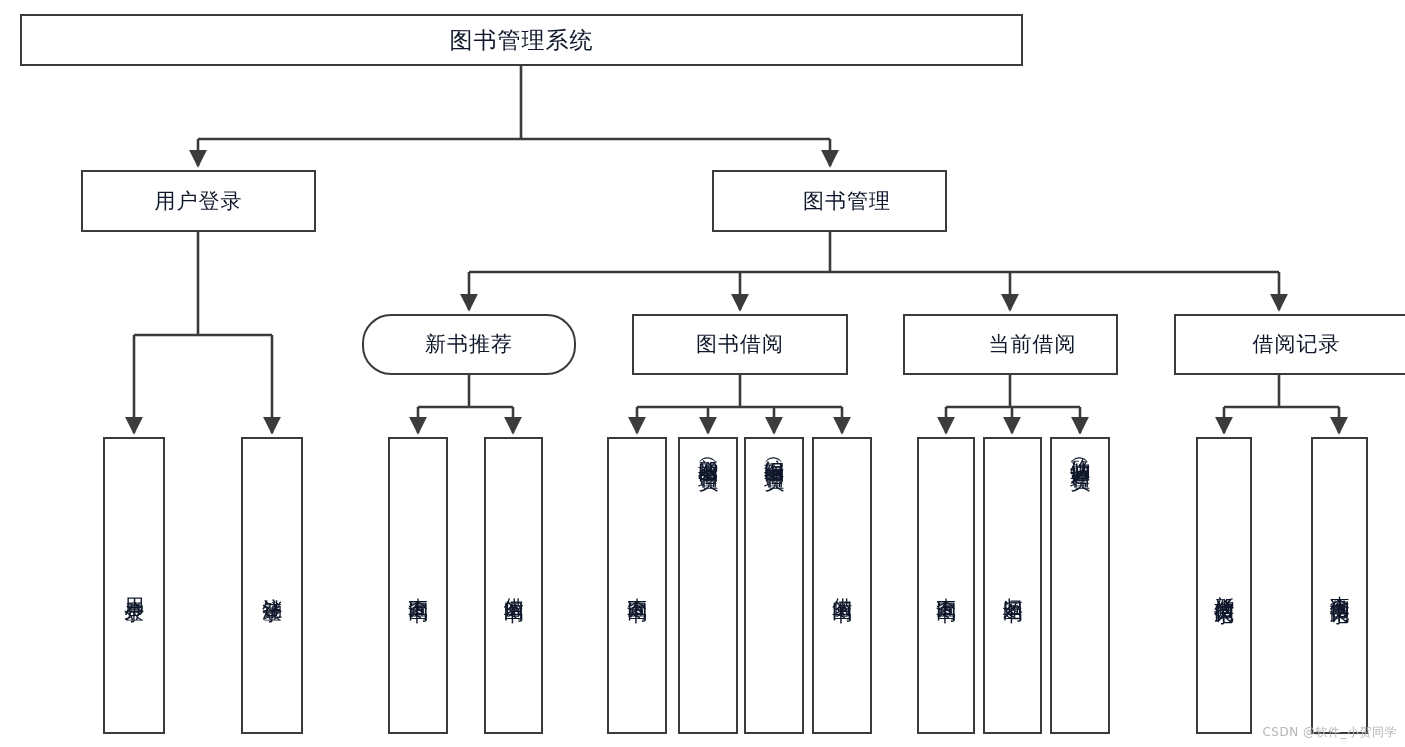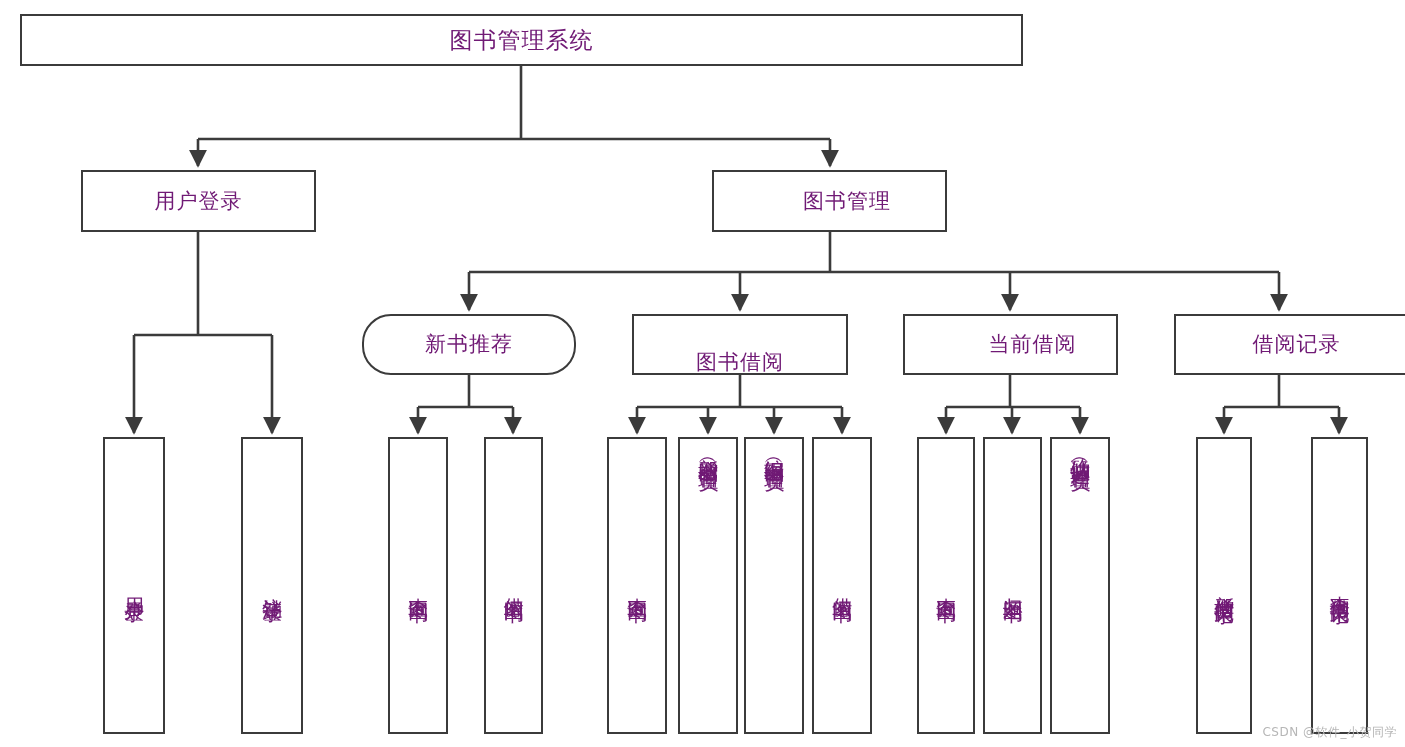--- a/index.html
+++ b/index.html
@@ -1,21 +1,21 @@
 <!DOCTYPE html>
 <html><head>
 <meta charset="utf-8">
 <style>
   html,body{margin:0;padding:0;background:#ffffff;}
   body{width:1405px;height:747px;font-family:"DejaVu Sans","Liberation Sans",sans-serif;}
   #stage{position:relative;width:1405px;height:747px;overflow:hidden;background:#fff;}
   svg{position:absolute;left:0;top:0;}
   .node-box{position:absolute;box-sizing:border-box;background:#ffffff;
             border:2px solid #3b3b3b;display:flex;align-items:center;justify-content:center;}
-  .node-label{color:#701a75;font-size:21px;line-height:1.05;white-space:nowrap;letter-spacing:1px;}
+  .node-label{color:#0f172a;font-size:21px;line-height:1.05;white-space:nowrap;letter-spacing:1px;}
   .vert .node-label{writing-mode:vertical-rl;text-orientation:upright;
                     white-space:normal;letter-spacing:2px;line-height:1.18;}
   .vert{align-items:center;justify-content:center;padding:4px 0;}
   .vert.top{align-items:flex-start;}
   .vert .node-label{font-size:20px;}
   .title-label{font-size:23px;}
   .watermark{position:absolute;right:8px;bottom:6px;font-size:12px;color:#b6b6b6;
              letter-spacing:.5px;white-space:nowrap;}
 </style>
 </head>
@@ -80,21 +80,21 @@
   <div class="node-box" style="left:81px;top:170px;width:235px;height:62px;">
     <span class="node-label">用户登录</span>
   </div>
   <div class="node-box" style="left:712px;top:170px;width:235px;height:62px;padding-left:35px;">
     <span class="node-label">图书管理</span>
   </div>
 
   <div class="node-box" style="left:362px;top:314px;width:214px;height:61px;border-radius:29px;">
     <span class="node-label">新书推荐</span>
   </div>
-  <div class="node-box" style="left:632px;top:314px;width:216px;height:61px;align-items:flex-end;">
+  <div class="node-box" style="left:632px;top:314px;width:216px;height:61px;">
     <span class="node-label">图书借阅</span>
   </div>
   <div class="node-box" style="left:903px;top:314px;width:215px;height:61px;padding-left:44px;">
     <span class="node-label">当前借阅</span>
   </div>
   <div class="node-box" style="left:1174px;top:314px;width:245px;height:61px;">
     <span class="node-label">借阅记录</span>
   </div>
 
   <div class="node-box vert" style="left:103px;top:437px;width:62px;height:297px;">

